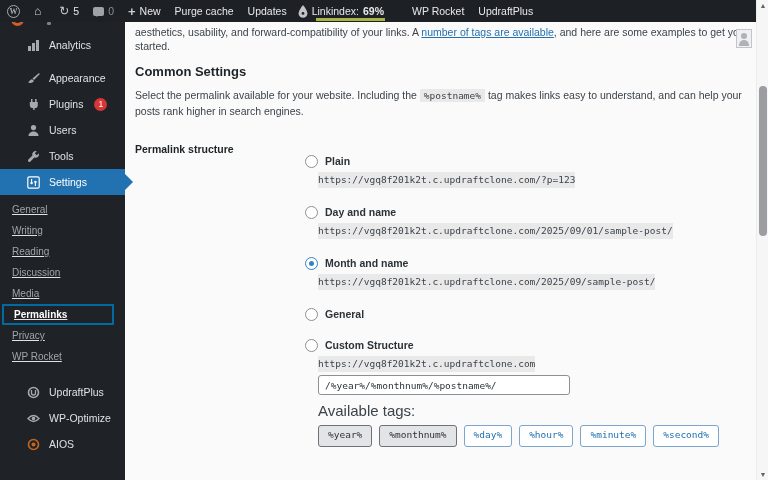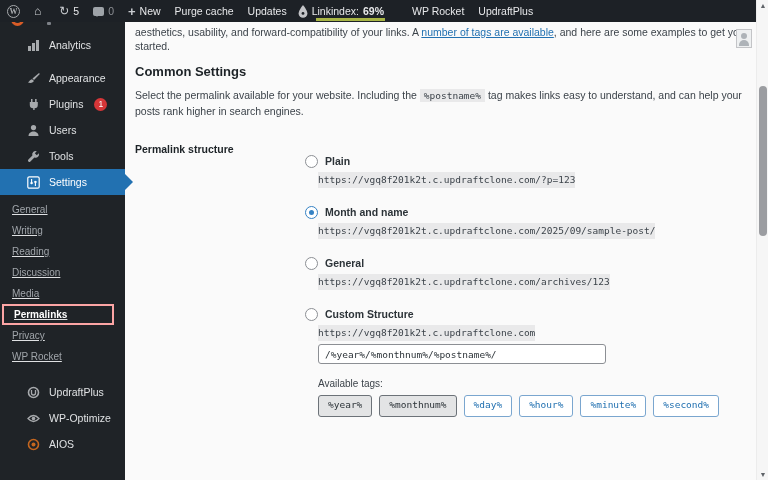--- a/index.html
+++ b/index.html
@@ -47,21 +47,21 @@
   .menu-sep { height:7px; }
   .menu-item.current { background:#2271b1; color:#fff; }
   .menu-item.current::after { content:''; position:absolute; right:-8px; top:50%;
     transform:translateY(-50%); border-top:8px solid transparent; border-bottom:8px solid transparent;
     border-left:8px solid #2271b1; }
   .badge { background:#d63638; color:#fff; border-radius:50%; width:13px; height:13px;
     font-size:8.5px; display:inline-flex; align-items:center; justify-content:center; margin-left:2px; }
   .submenu { padding:4px 0;text-decoration:underline; }
   .submenu-item { height:21px; display:flex; align-items:center; padding-left:12px;
     color:#a0a5aa; font-size:10px; cursor:pointer; }
-  .submenu-item.current { border:2px solid #fca5a5; margin-left:2px; width:112px;
+  .submenu-item.current { border:2px solid #0369a1; margin-left:2px; width:112px;
     padding-left:10px; color:#fff; font-weight:bold; }
   .bottom-group { margin-top:8px; }
 
   
   .content { position:absolute; left:125px; top:22px; width:631px; height:458px;
     background:#fafafa; padding:3px 8px 0 10px; color:#3c434a; font-size:10.5px; overflow:hidden; }
   .intro { line-height:14px; }
   a.link { color:#2271b1; text-decoration:underline; cursor:pointer; }
   .avatar-box { position:absolute; right:4px; top:7px; width:16px; height:19px;
     background:#eef0f1; border:1px solid #c3c4c7; overflow:hidden; }
@@ -78,24 +78,24 @@
   .opt { margin-bottom:17px; }
   .opt-line { display:flex; align-items:center; gap:7px; height:14px;margin-top:12px; }
   .radio { width:13px; height:13px; border:1px solid #8c8f94; border-radius:50%;
     background:#fff; position:relative; flex-shrink:0; cursor:pointer; }
   .radio.checked { border-color:#3582c4; }
   .radio.checked::after { content:''; position:absolute; left:3px; top:3px; width:5px; height:5px;
     border-radius:50%; background:#3582c4; }
   .opt-label { font-weight:bold; color:#2c3338; cursor:pointer; }
   .code-box { display:inline-block; margin:4px 0 0 13px; background:#e9e9ea;
     padding:2px 0; font-size:9.5px; color:#3c434a; line-height:12px; }
-  input.struct-input { display:block; margin:3px 0 0 13px; width:288px; height:20px;
+  input.struct-input { display:block; margin:3px 0 0 13px; width:252px; height:20px;
     border:1px solid #8c8f94; border-radius:3px; background:#fff; font-size:9.5px;
     padding:0 6px; color:#2c3338; }
-  .avail-label { margin:14px 0 0 13px; font-size:10px; }
+  .avail-label { margin:7px 0 0 13px; font-size:15px; }
   .tags-row { margin:6px 0 0 13px; display:flex; gap:7px; }
   .tag-btn { font-size:9.5px; padding:4px 9px 6px; border:1px solid #7aa6cf; border-radius:3px;
     background:#fff; color:#2271b1; cursor:pointer; line-height:10px; }
   .tag-btn.active { background:#e3e4e5; border-color:#6c7278; color:#2c3338; }
 
   
   .mi-icon svg { display:block; }
 </style>
 </head>
 <body>
@@ -290,35 +290,41 @@
       <div class="options">
 
         <div class="opt">
           <div class="opt-line">
             <span class="radio"></span>
             <span class="opt-label">Plain</span>
           </div>
           <span class="code-box">https://vgq8f201k2t.c.updraftclone.com/?p=123</span>
         </div>
 
+        <div class="opt">
+          <div class="opt-line">
+            <span class="radio"></span>
+            <span class="opt-label">Day and name</span>
+          </div>
+          <span class="code-box">https://vgq8f201k2t.c.updraftclone.com/2025/09/01/sample-post/</span>
+        </div>
 
         <div class="opt">
           <div class="opt-line">
             <span class="radio checked"></span>
             <span class="opt-label">Month and name</span>
           </div>
           <span class="code-box">https://vgq8f201k2t.c.updraftclone.com/2025/09/sample-post/</span>
         </div>
 
         <div class="opt">
           <div class="opt-line">
             <span class="radio"></span>
             <span class="opt-label">General</span>
           </div>
-          <span class="code-box">https://vgq8f201k2t.c.updraftclone.com/archives/123</span>
         </div>
 
 
         <div class="opt" style="margin-bottom:0;">
           <div class="opt-line">
             <span class="radio"></span>
             <span class="opt-label">Custom Structure</span>
           </div>
           <span class="code-box">https://vgq8f201k2t.c.updraftclone.com</span>
           <input class="struct-input" type="text" value="/%year%/%monthnum%/%postname%/" style="">

